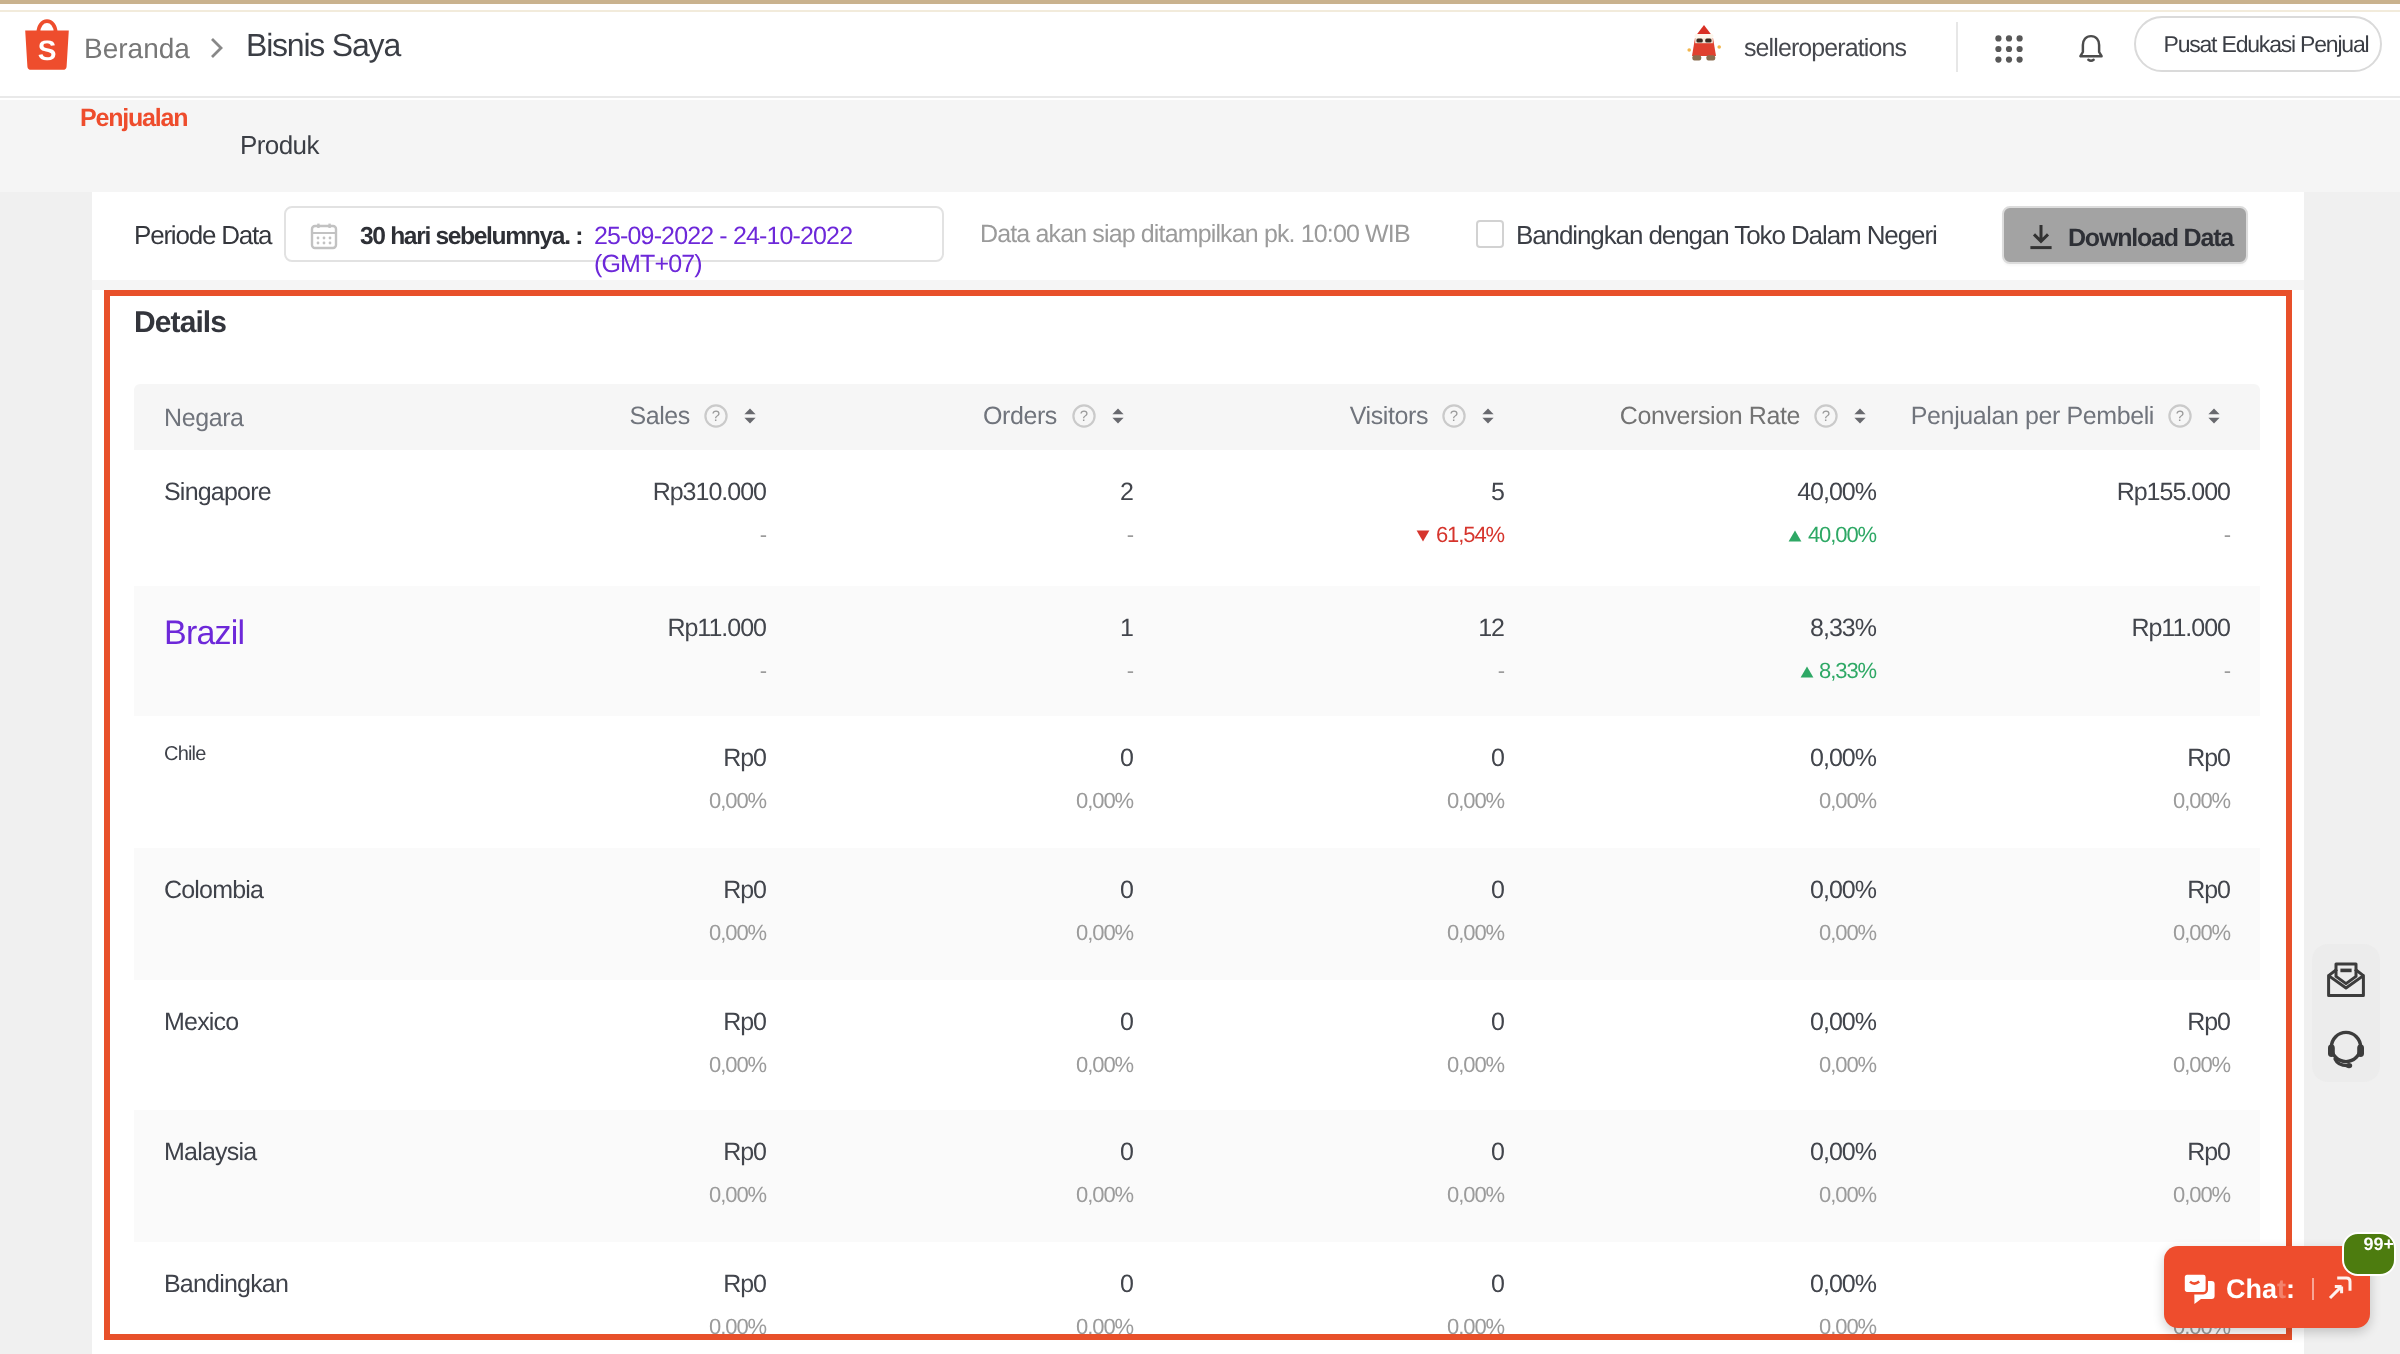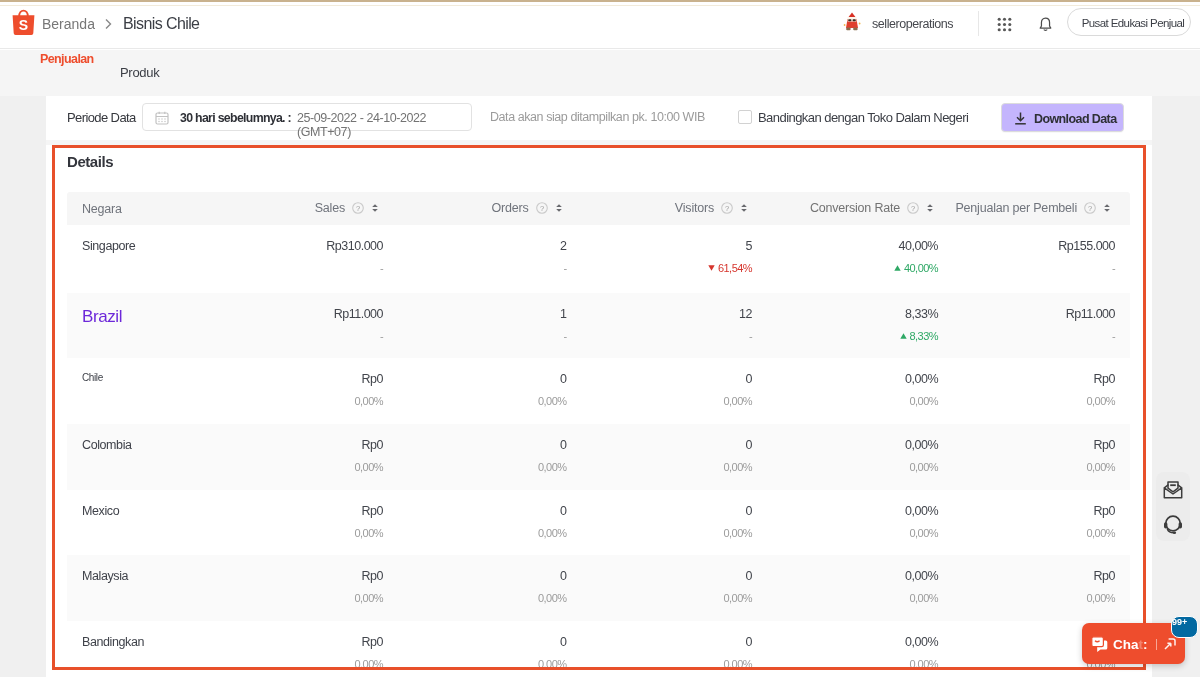--- a/index.html
+++ b/index.html
@@ -17,21 +17,21 @@
 
   <svg class="abs" style="left:11px;top:8px;" width="25" height="28" viewBox="0 0 25 28">
     <path d="M8.2 8.2 C8.2 4.9 10.1 2.6 12.5 2.6 C14.9 2.6 16.8 4.9 16.8 8.2" fill="none" stroke="#ee4d2d" stroke-width="1.9"></path>
     <path d="M1.6 7.3 H23.4 L22.3 25.2 Q22.2 26.9 20.4 26.9 H4.6 Q2.8 26.9 2.7 25.2 Z" fill="#ee4d2d"></path>
     <text x="12.5" y="22.2" font-size="14" font-weight="bold" fill="#fff" text-anchor="middle" font-family="Liberation Sans">S</text>
   </svg>
   <div class="abs" style="left:42px;top:16px;font-size:14px;color:#777;">Beranda</div>
   <svg class="abs" style="left:103px;top:18px;" width="10" height="12" viewBox="0 0 10 12">
       <path d="M3 1.5 L7.5 6 L3 10.5" fill="none" stroke="#888" stroke-width="1.4"></path>
     </svg>
-  <div class="abs" style="left:123px;top:15px;font-size:16px;color:#3b3e45;letter-spacing:-0.6px;">Bisnis Chile</div>
+  <div class="abs" style="left:123px;top:15px;font-size:16px;color:#3b3e45;letter-spacing:-0.6px;">Bisnis Saya</div>
 
   <svg class="abs" style="left:842px;top:12px;" width="20" height="20" viewBox="0 0 20 20">
     <path d="M10 0.5 L13.8 5.5 H6.2 Z" fill="#d93025"></path>
     <rect x="5.2" y="5" width="9.6" height="2" rx="1" fill="#fdf6ec"></rect>
     <path d="M5.5 7 H14.5 L16 16 H4 Z" fill="#e0402e"></path>
     <rect x="5.6" y="7" width="8.8" height="2.6" fill="#f6e9da"></rect>
     <rect x="6.2" y="7.3" width="3.2" height="2" rx="0.8" fill="#3a2a20"></rect>
     <rect x="10.6" y="7.3" width="3.2" height="2" rx="0.8" fill="#3a2a20"></rect>
     <rect x="4.2" y="15.6" width="4.4" height="2.6" rx="1" fill="#8a6d4e"></rect>
     <rect x="11.2" y="15.6" width="4.4" height="2.6" rx="1" fill="#8a6d4e"></rect>
@@ -83,26 +83,26 @@
     <g fill="#c2c2c2">
         <circle cx="4" cy="8" r="0.7"></circle>
         <circle cx="7" cy="8" r="0.7"></circle>
         <circle cx="10" cy="8" r="0.7"></circle>
         <circle cx="4" cy="10.5" r="0.7"></circle>
         <circle cx="7" cy="10.5" r="0.7"></circle>
         <circle cx="10" cy="10.5" r="0.7"></circle>
       </g>
   </svg>
   <div class="abs" style="left:37px;top:7px;font-size:12.3px;font-weight:bold;color:#2e3036;letter-spacing:-0.67px;">30 hari sebelumnya. :</div>
-  <div class="abs" style="left:154px;top:7px;font-size:12.5px;color:#737373;letter-spacing:-0.43px;">25-09-2022 - 24-10-2022 (GMT+07)</div>
+  <div class="abs" style="left:154px;top:7px;font-size:12.5px;color:#6d28d9;letter-spacing:-0.43px;">25-09-2022 - 24-10-2022 (GMT+07)</div>
 </div>
 <div class="abs" style="left:490px;top:110px;font-size:12.5px;color:#9b9b9b;letter-spacing:-0.43px;">Data akan siap ditampilkan pk. 10:00 WIB</div>
 <div class="abs" style="left:738px;top:110px;width:14px;height:14px;border:1px solid #d2d2d2;border-radius:2px;background:#fff;"></div>
 <div class="abs" style="left:758px;top:110px;font-size:13px;color:#3b3e45;letter-spacing:-0.55px;">Bandingkan dengan Toko Dalam Negeri</div>
-<div class="abs" style="left:1001px;top:103px;width:123px;height:29px;border:1px solid #dcdcdc;border-radius:4px;background:#c4b5fd;box-shadow:0 1px 1px rgba(0,0,0,0.03);">
+<div class="abs" style="left:1001px;top:103px;width:123px;height:29px;border:1px solid #dcdcdc;border-radius:4px;background:#a3a3a3;box-shadow:0 1px 1px rgba(0,0,0,0.03);">
   <svg class="abs" style="left:11px;top:7px;" width="15" height="15" viewBox="0 0 15 15">
     <path d="M7.5 1.5 V9.5 M4 6.2 L7.5 9.7 L11 6.2" fill="none" stroke="#333" stroke-width="1.5"></path>
     <path d="M2.2 12.8 H12.8" stroke="#333" stroke-width="1.5"></path>
   </svg>
   <div class="abs" style="left:32px;top:8px;font-size:12.5px;font-weight:bold;color:#2e3036;letter-spacing:-0.6px;">Download Data</div>
 </div>
 
 <div class="abs" style="left:46px;top:140px;width:1106px;height:5px;background:#f5f5f5;"></div>
 
 <div class="abs" style="left:67px;top:153px;font-size:15px;font-weight:bold;color:#33353c;letter-spacing:-0.45px;">Details</div>
@@ -363,13 +363,13 @@
     <path d="M4 4.8 Q6.1 6.8 8.6 4.8" fill="none" stroke="#ee4d2d" stroke-width="1.3"></path>
   </svg>
   <div class="abs" style="left:31px;top:14px;font-size:13.5px;font-weight:bold;color:#fff;">Cha<span style="opacity:0.3;letter-spacing:-1px;">t</span><span style="margin-left:1px;">:</span></div>
   <div class="abs" style="left:73.5px;top:16px;width:1.5px;height:11px;background:rgba(255,255,255,0.5);"></div>
   <svg class="abs" style="left:82px;top:15px;" width="12" height="12" viewBox="0 0 12 12">
     <path d="M4.6 1 H9.2 Q11 1 11 2.8 V7.4" fill="none" stroke="rgba(255,255,255,0.92)" stroke-width="1.5"></path>
     <path d="M1 11 L6.8 5.2 M6.8 5.2 H3.4 M6.8 5.2 V8.6" fill="none" stroke="rgba(255,255,255,0.92)" stroke-width="1.5"></path>
   </svg>
 </div>
 
-<div class="abs" style="left:1171px;top:616px;width:27px;height:22px;background:#0369a1;border:1.5px solid #fff;border-radius:8px;z-index:55;text-align:left;font-size:9px;font-weight:bold;color:#fff;line-height:11px;">99+</div>
+<div class="abs" style="left:1171px;top:616px;width:27px;height:22px;background:#4d7c0f;border:1.5px solid #fff;border-radius:8px;z-index:55;text-align:right;font-size:9px;font-weight:bold;color:#fff;line-height:11px;">99+</div>
 
 </body></html>

